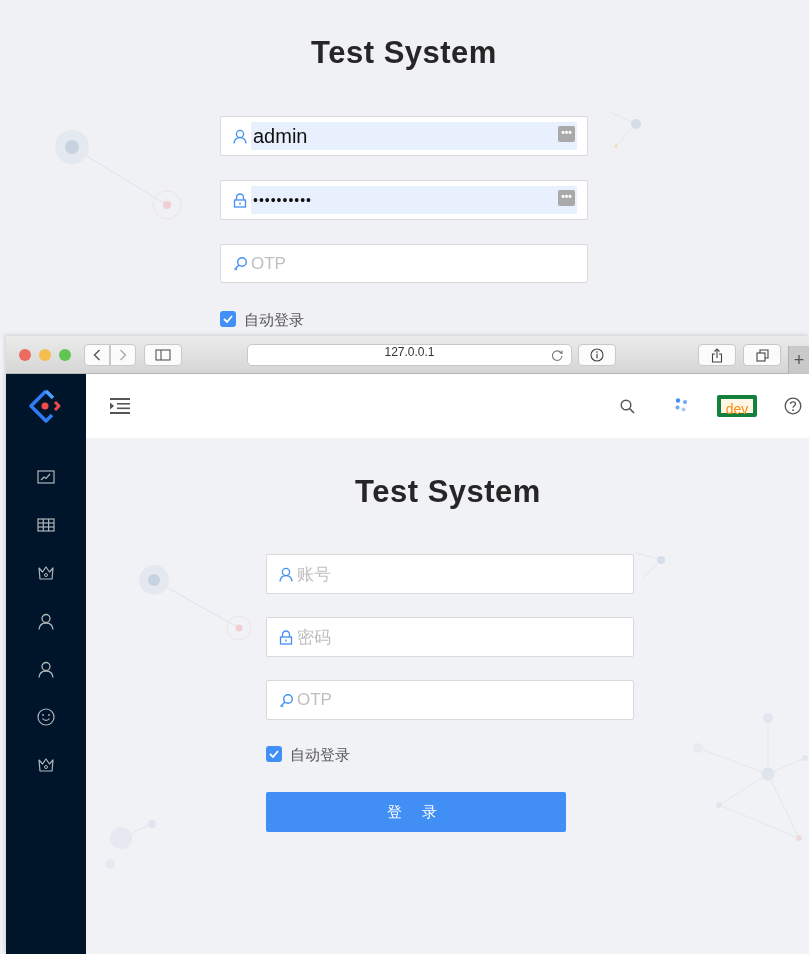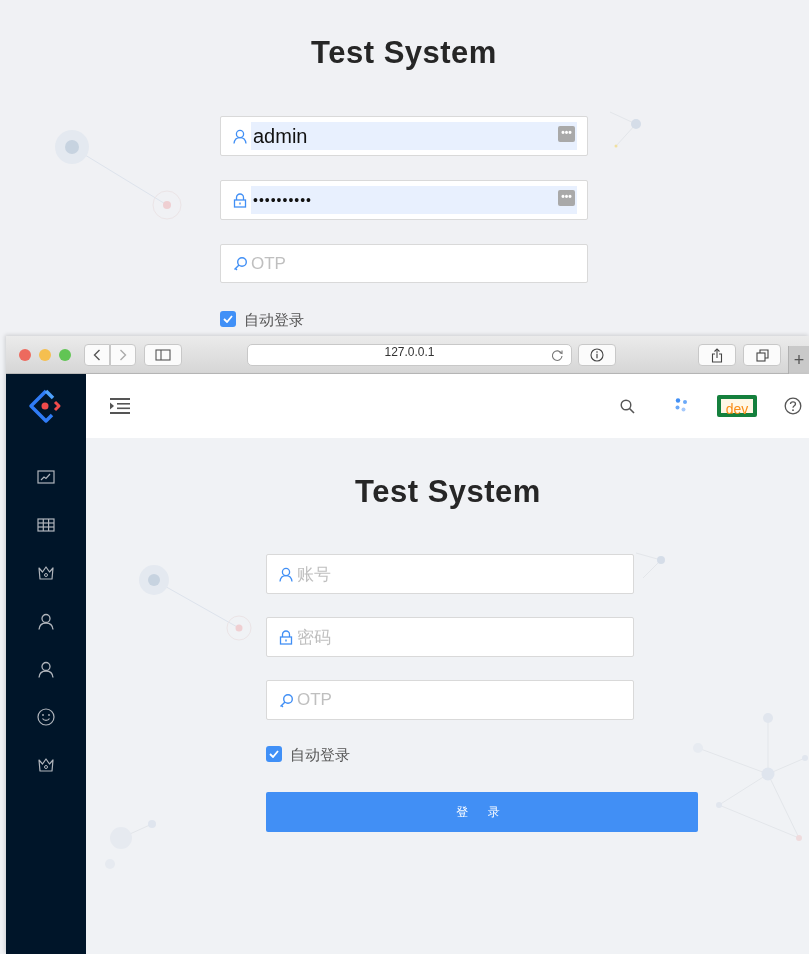--- a/index.html
+++ b/index.html
@@ -22,21 +22,21 @@
   .light { position: absolute; top: 13px; width: 12px; height: 12px; border-radius: 50%; }
   .tb-btn { position: absolute; top: 8px; height: 22px; background: #fbfbfb; border: 1px solid #c8c8c8; border-radius: 4px; display: flex; align-items: center; justify-content: center; }
   .urlbar { position: absolute; left: 241px; top: 8px; width: 325px; height: 22px; background: #fff; border: 1px solid #c8c8c8; border-radius: 5px; display: flex; justify-content: center; font-size: 12px; color: #333; }
   .newtab { position: absolute; left: 782px; top: 10px; width: 21px; height: 28px; background: #c9c9c9; border-left: 1px solid #b0b0b0; color: #555; font-size: 18px; text-align: center; line-height: 28px; }
   .sider { position: absolute; left: 0; top: 38px; width: 80px; height: 580px; background: #001529; }
   .logo { position: absolute; left: 22px; top: 14px; width: 36px; height: 36px; }
   .menu-ic { position: absolute; left: 29px; width: 22px; height: 22px; display: flex; align-items: center; justify-content: center; }
   .header { position: absolute; left: 80px; top: 38px; width: 723px; height: 64px; background: #fff; box-shadow: 0 1px 4px rgba(0,21,41,0.08); }
   .content { position: absolute; left: 80px; top: 102px; width: 723px; height: 516px; background: #f0f2f5; overflow: hidden; }
   .dev-tag { position: absolute; left: 631px; top: 21px; width: 40px; height: 22px; background: #fff7e6; border: 4px solid #15803d; border-radius: 2px; color: #fa8c16; font-size: 14px; text-align: center; line-height: 20px; }
-  .login-btn { position: absolute; width: 432px; height: 40px; background: #418ff5; border-radius: 2px; color: #fff; font-size: 12px; letter-spacing: 8px; text-align: center; line-height: 40px; }
+  .login-btn { position: absolute; width: 300px; height: 40px; background: #418ff5; border-radius: 2px; color: #fff; font-size: 15px; letter-spacing: 8px; text-align: center; line-height: 40px; }
 </style>
 </head>
 <body>
 
 <div class="bg-page">
   <svg class="deco" style="left:40px;top:100px" width="220" height="140">
     <line x1="32" y1="47" x2="127" y2="105" stroke="#dde3ec" stroke-width="1"></line>
     <circle cx="32" cy="47" r="17" fill="#e4e9f0"></circle>
     <circle cx="32" cy="47" r="7" fill="#c7d3e0"></circle>
     <circle cx="127" cy="105" r="14" fill="none" stroke="#ebe4e6"></circle>

